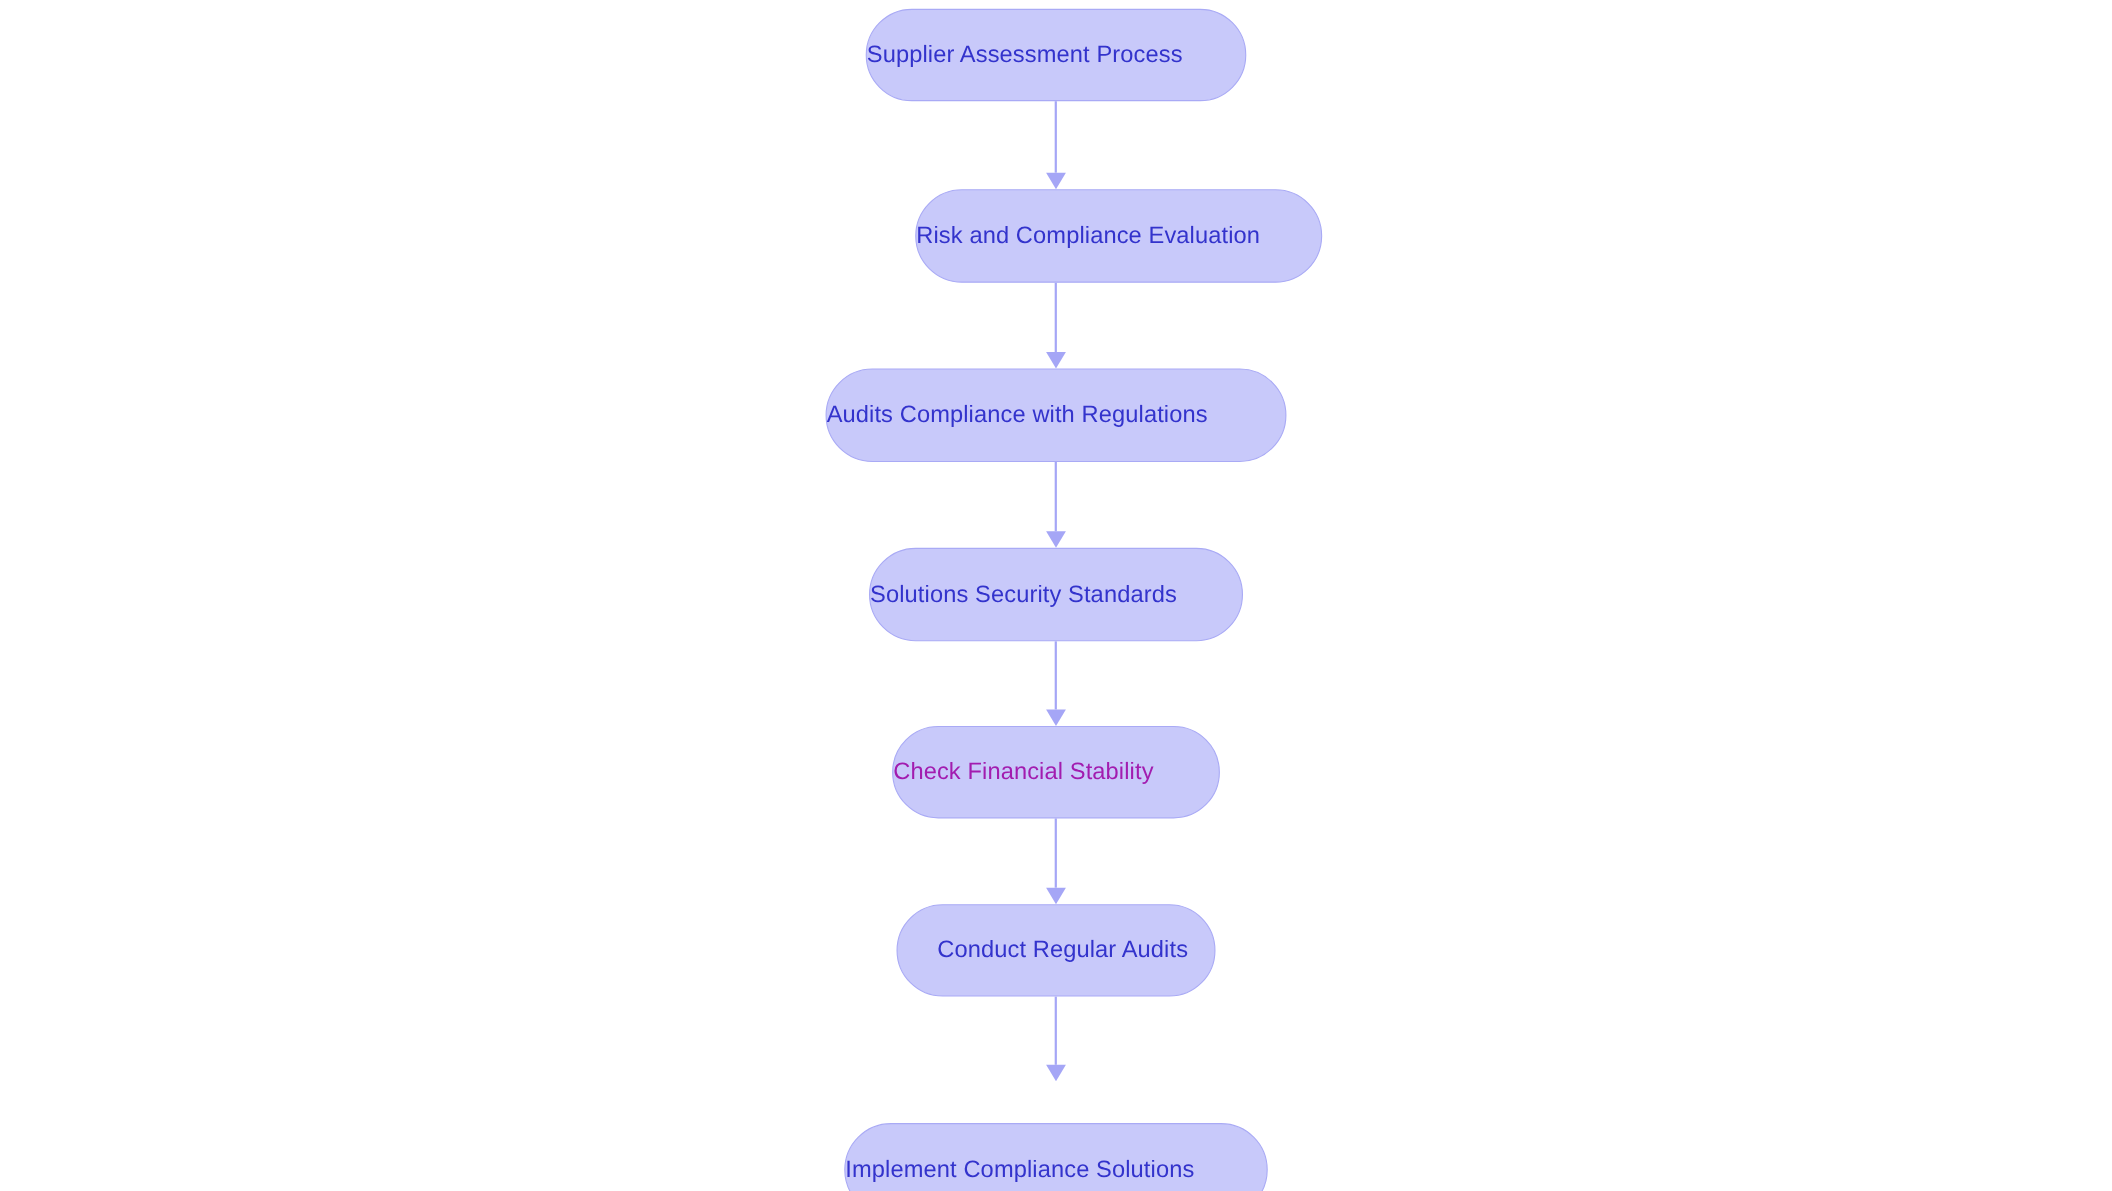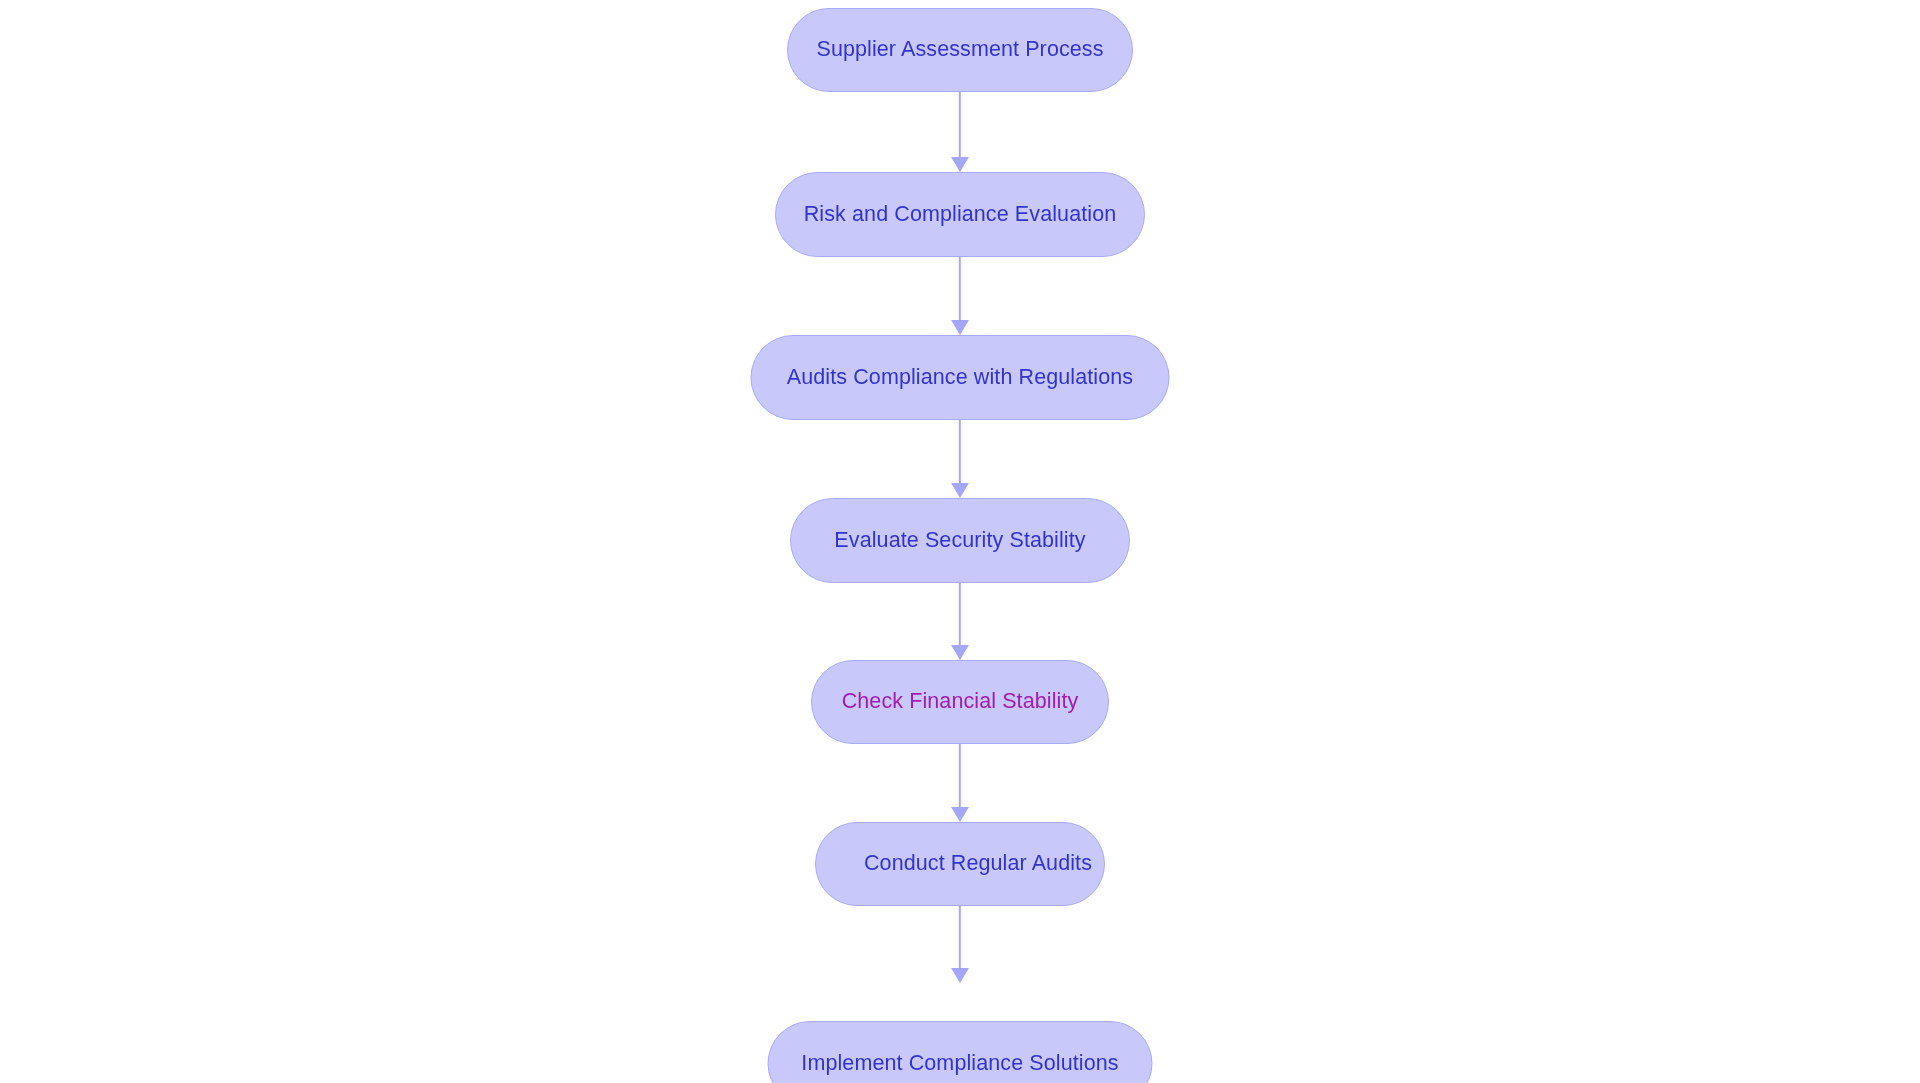--- a/index.html
+++ b/index.html
@@ -30,21 +30,21 @@
     width: 1920px;
     height: 1083px;
   }
 
   
   .node {
     position: absolute;
     box-sizing: border-box;
     display: flex;
     align-items: center;
-    justify-content: center;
+    justify-content: flex-start;
     background: #c8c9fa;
     border: 1.6px solid #a9aaf5;
     border-radius: 999px;
     transform: translateX(-50%);
     left: 960px;
   }
   .node-label {
     color: #3333cc;
     font-family: "Liberation Sans", "DejaVu Sans", sans-serif;
     font-size: 21.5px;
@@ -110,30 +110,30 @@
     </div>
     <div class="connector" style="top: 906px; height: 77px;">
       <div class="connector-line" style="height: 62px; background: rgb(165, 166, 246);"></div>
       <div class="connector-head" style="top: 62px; border-top-color: rgb(165, 166, 246);"></div>
     </div>
 
     <div class="node" style="left: 960px; top: 8px; width: 346px; height: 84px; background: rgb(200, 201, 250); border-color: rgb(169, 170, 245);">
       <span class="node-label" style="color: rgb(51, 51, 204);">Supplier Assessment Process</span>
     </div>
 
-    <div class="node" style="left: 960px; top: 172px; width: 370px; height: 85px; background: rgb(200, 201, 250); border-color: rgb(169, 170, 245);">
+    <div class="node" style="left: 1017px; top: 172px; width: 370px; height: 85px; background: rgb(200, 201, 250); border-color: rgb(169, 170, 245);">
       <span class="node-label" style="color: rgb(51, 51, 204);">Risk and Compliance Evaluation</span>
     </div>
 
     <div class="node" style="left: 960px; top: 335px; width: 419px; height: 85px; background: rgb(200, 201, 250); border-color: rgb(169, 170, 245);">
       <span class="node-label" style="color: rgb(51, 51, 204);">Audits Compliance with Regulations</span>
     </div>
 
     <div class="node" style="left: 960px; top: 498px; width: 340px; height: 85px; background: rgb(200, 201, 250); border-color: rgb(169, 170, 245);">
-      <span class="node-label" style="color: rgb(51, 51, 204);">Evaluate Security Stability</span>
+      <span class="node-label" style="color: rgb(51, 51, 204);">Solutions Security Standards</span>
     </div>
 
     <div class="node" style="left: 960px; top: 660px; width: 298px; height: 84px; background: rgb(200, 201, 250); border-color: rgb(169, 170, 245);">
       <span class="node-label" style="color: #a21caf;">Check Financial Stability</span>
     </div>
 
     <div class="node" style="left: 960px; top: 822px; width: 290px; height: 84px; background: rgb(200, 201, 250); border-color: rgb(169, 170, 245);">
       <span class="node-label" style="color: rgb(51, 51, 204); margin-left: 36px;">Conduct Regular Audits</span>
     </div>
 

